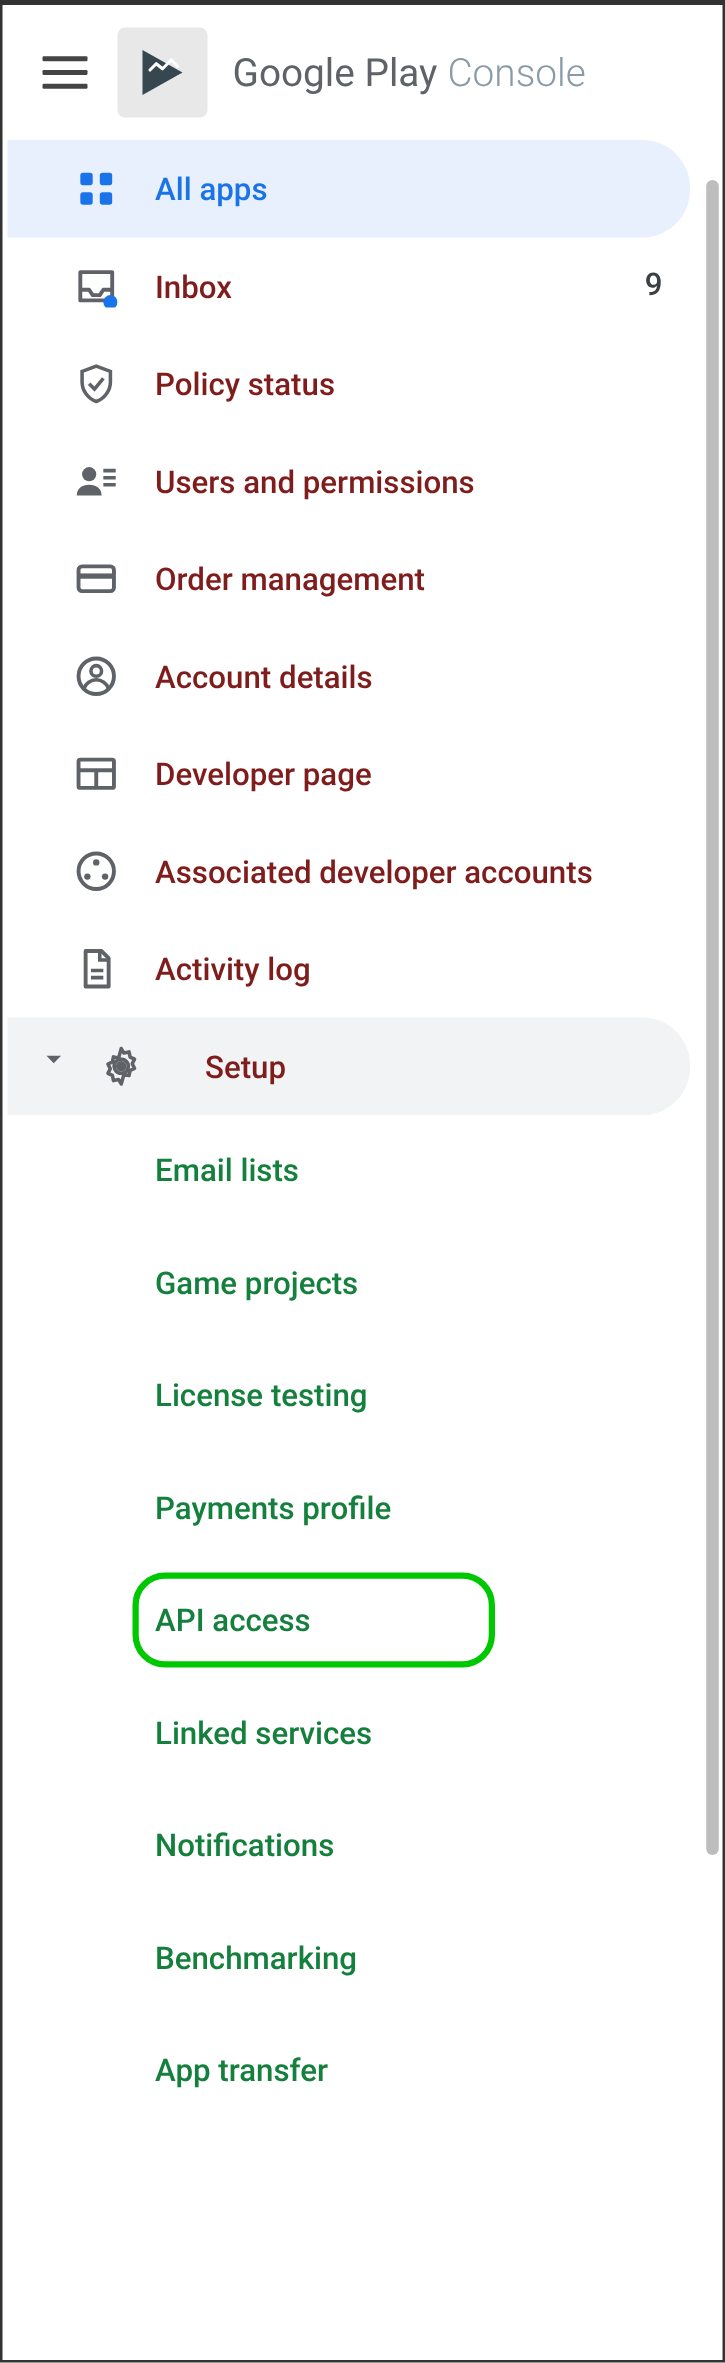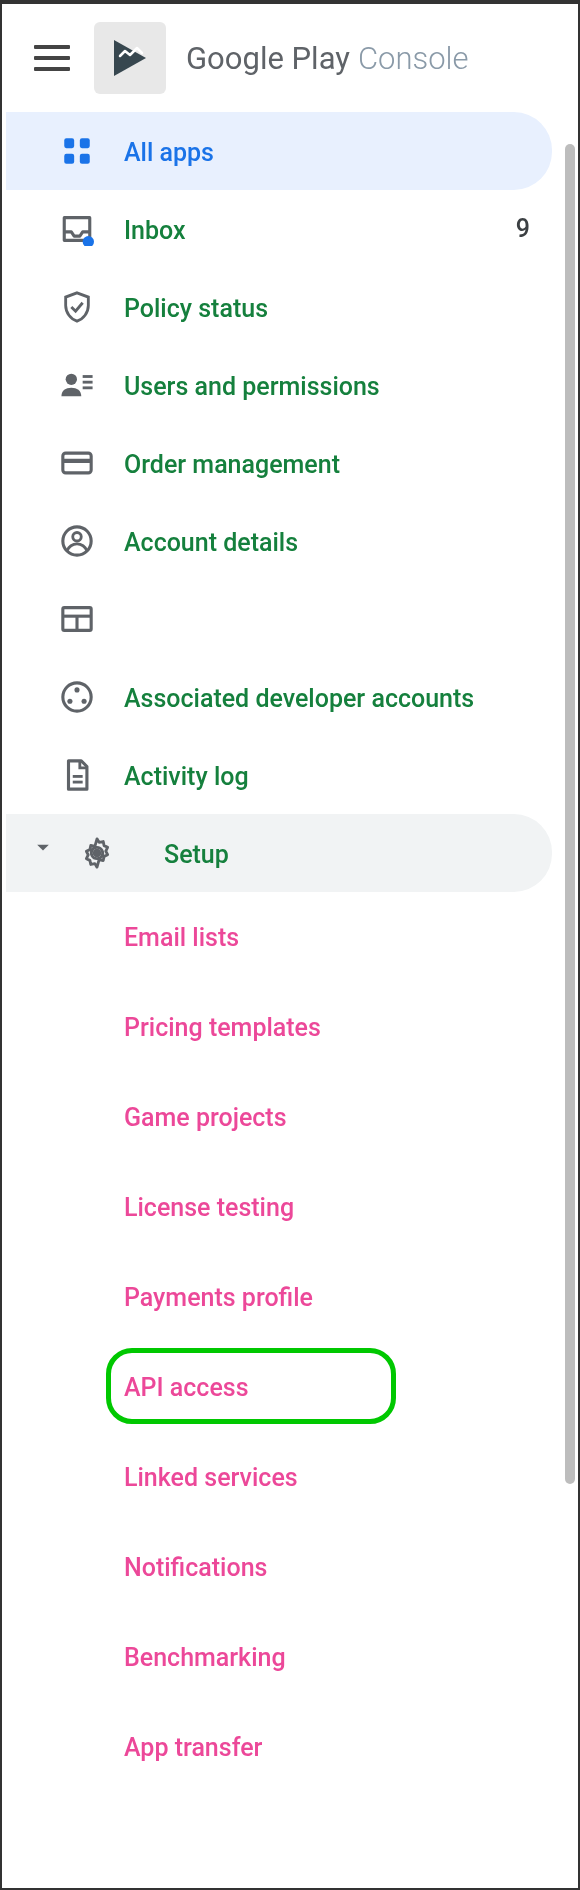--- a/index.html
+++ b/index.html
@@ -106,21 +106,21 @@
       margin-right: 28px;
       flex-shrink: 0;
     }
     .nav-icon svg {
       width: 34px;
       height: 34px;
     }
     .nav-label {
       font-size: 25px;
       font-weight: 500;
-      color: #15803d;
+      color: #7f1d1d;
       line-height: 1.35;
       margin-top: 4px;
       flex: 1;
     }
     .nav-item.active .nav-label {
       color: #1a73e8;
       font-weight: 500;
     }
     .nav-badge {
       font-size: 25px;
@@ -139,21 +139,21 @@
       padding: 20px 14px 20px 118px;
       cursor: pointer;
       border-radius: 0 38px 38px 0;
       margin-right: 26px;
       min-height: 90px;
       position: relative;
     }
     .sub-label {
       font-size: 25px;
       font-weight: 500;
-      color: #ec4899;
+      color: #15803d;
     }
     .highlight-box {
       position: absolute;
       border: 5px solid #00c800;
       border-radius: 26px;
       pointer-events: none;
     }
     .scrollbar {
       position: absolute;
       right: 3px;
@@ -263,20 +263,21 @@
 
   <div class="nav-item">
     <div class="nav-expand"></div>
     <div class="nav-icon">
       <svg viewBox="0 0 24 24">
         <rect x="2" y="4" width="20" height="16" rx="1" stroke="#5f6368" stroke-width="2.2" fill="none"></rect>
         <line x1="2" y1="10" x2="22" y2="10" stroke="#5f6368" stroke-width="2.2"></line>
         <line x1="12" y1="10" x2="12" y2="20" stroke="#5f6368" stroke-width="2.2"></line>
       </svg>
     </div>
+    <div class="nav-label">Developer page</div>
   </div>
 
   <div class="nav-item">
     <div class="nav-expand"></div>
     <div class="nav-icon">
       <svg viewBox="0 0 24 24">
         <circle cx="12" cy="12" r="10" stroke="#5f6368" stroke-width="2.2" fill="none"></circle>
         <circle cx="12" cy="7" r="1.8" fill="#5f6368"></circle>
         <circle cx="7" cy="15" r="1.8" fill="#5f6368"></circle>
         <circle cx="17" cy="15" r="1.8" fill="#5f6368"></circle>
@@ -311,23 +312,20 @@
       </svg>
     </div>
     <div class="nav-label">Setup</div>
   </div>
 
   <div class="sub-nav">
     <div class="sub-item">
       <div class="sub-label">Email lists</div>
     </div>
     <div class="sub-item">
-      <div class="sub-label">Pricing templates</div>
-    </div>
-    <div class="sub-item">
       <div class="sub-label">Game projects</div>
     </div>
     <div class="sub-item">
       <div class="sub-label">License testing</div>
     </div>
     <div class="sub-item">
       <div class="sub-label">Payments profile</div>
     </div>
     <div class="sub-item" style="position:relative;">
       <div class="sub-label">API access</div>

